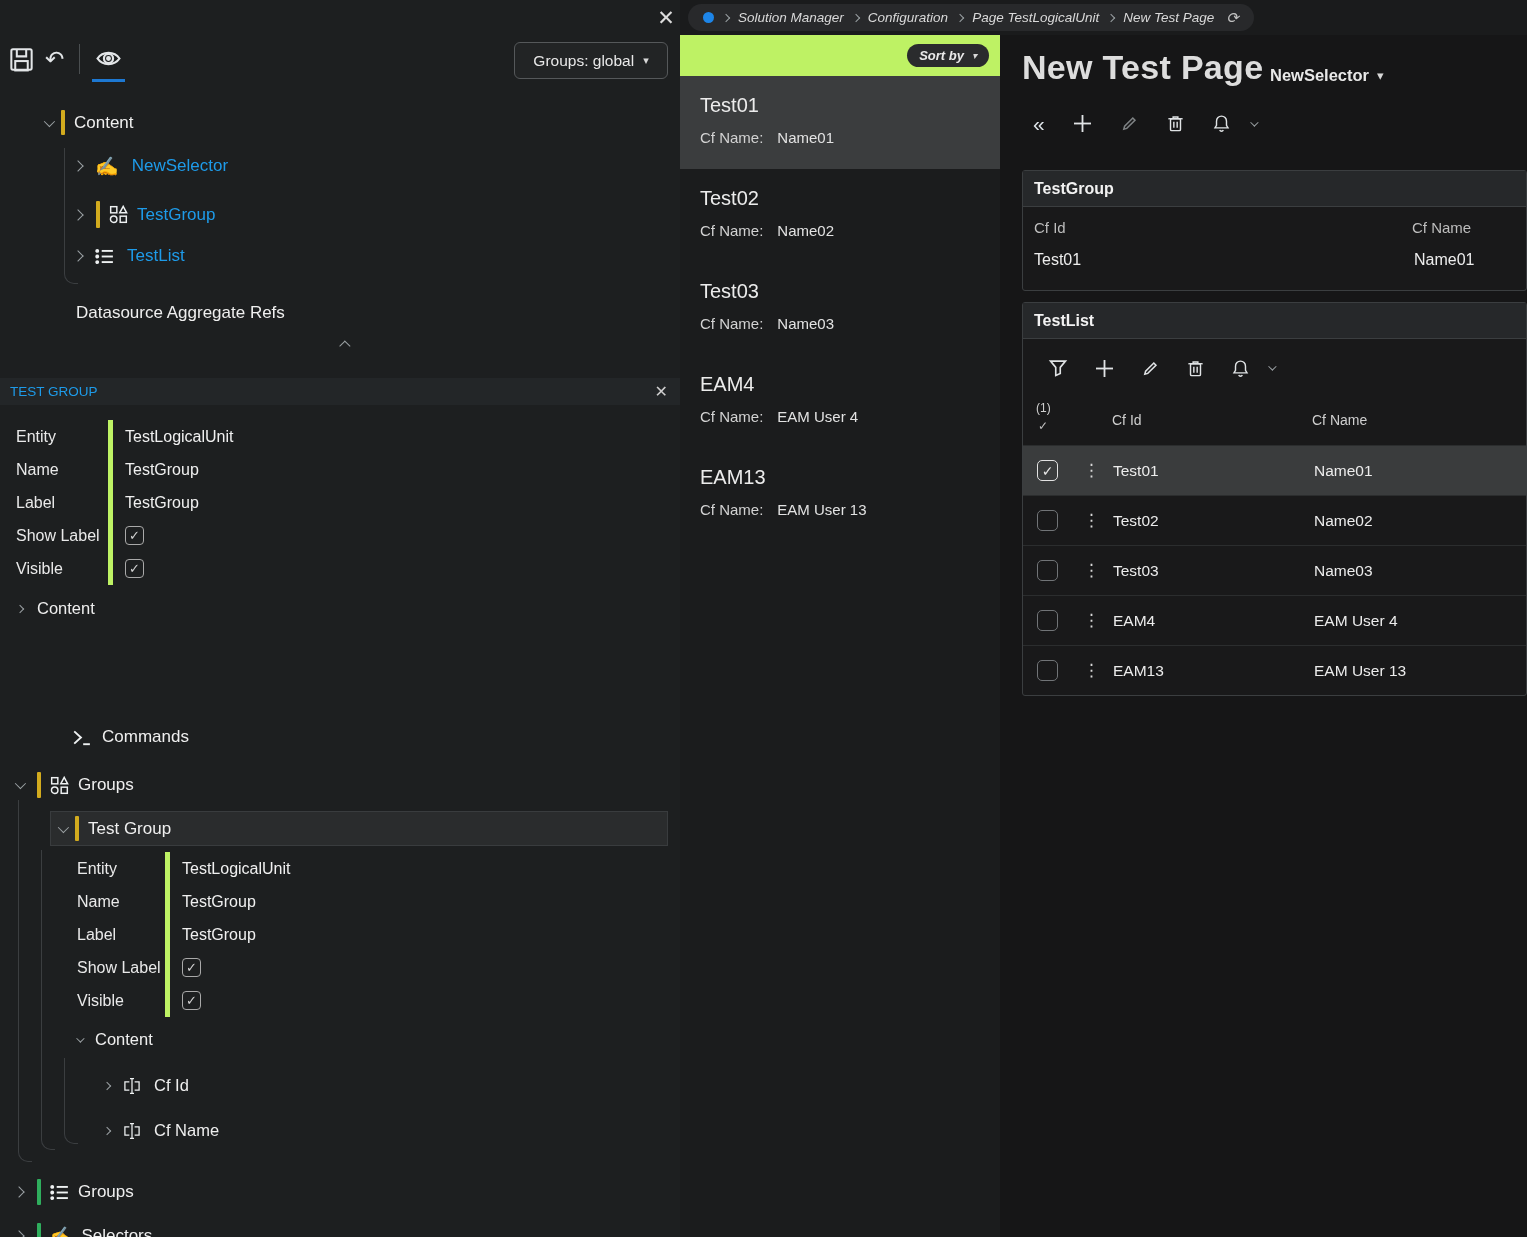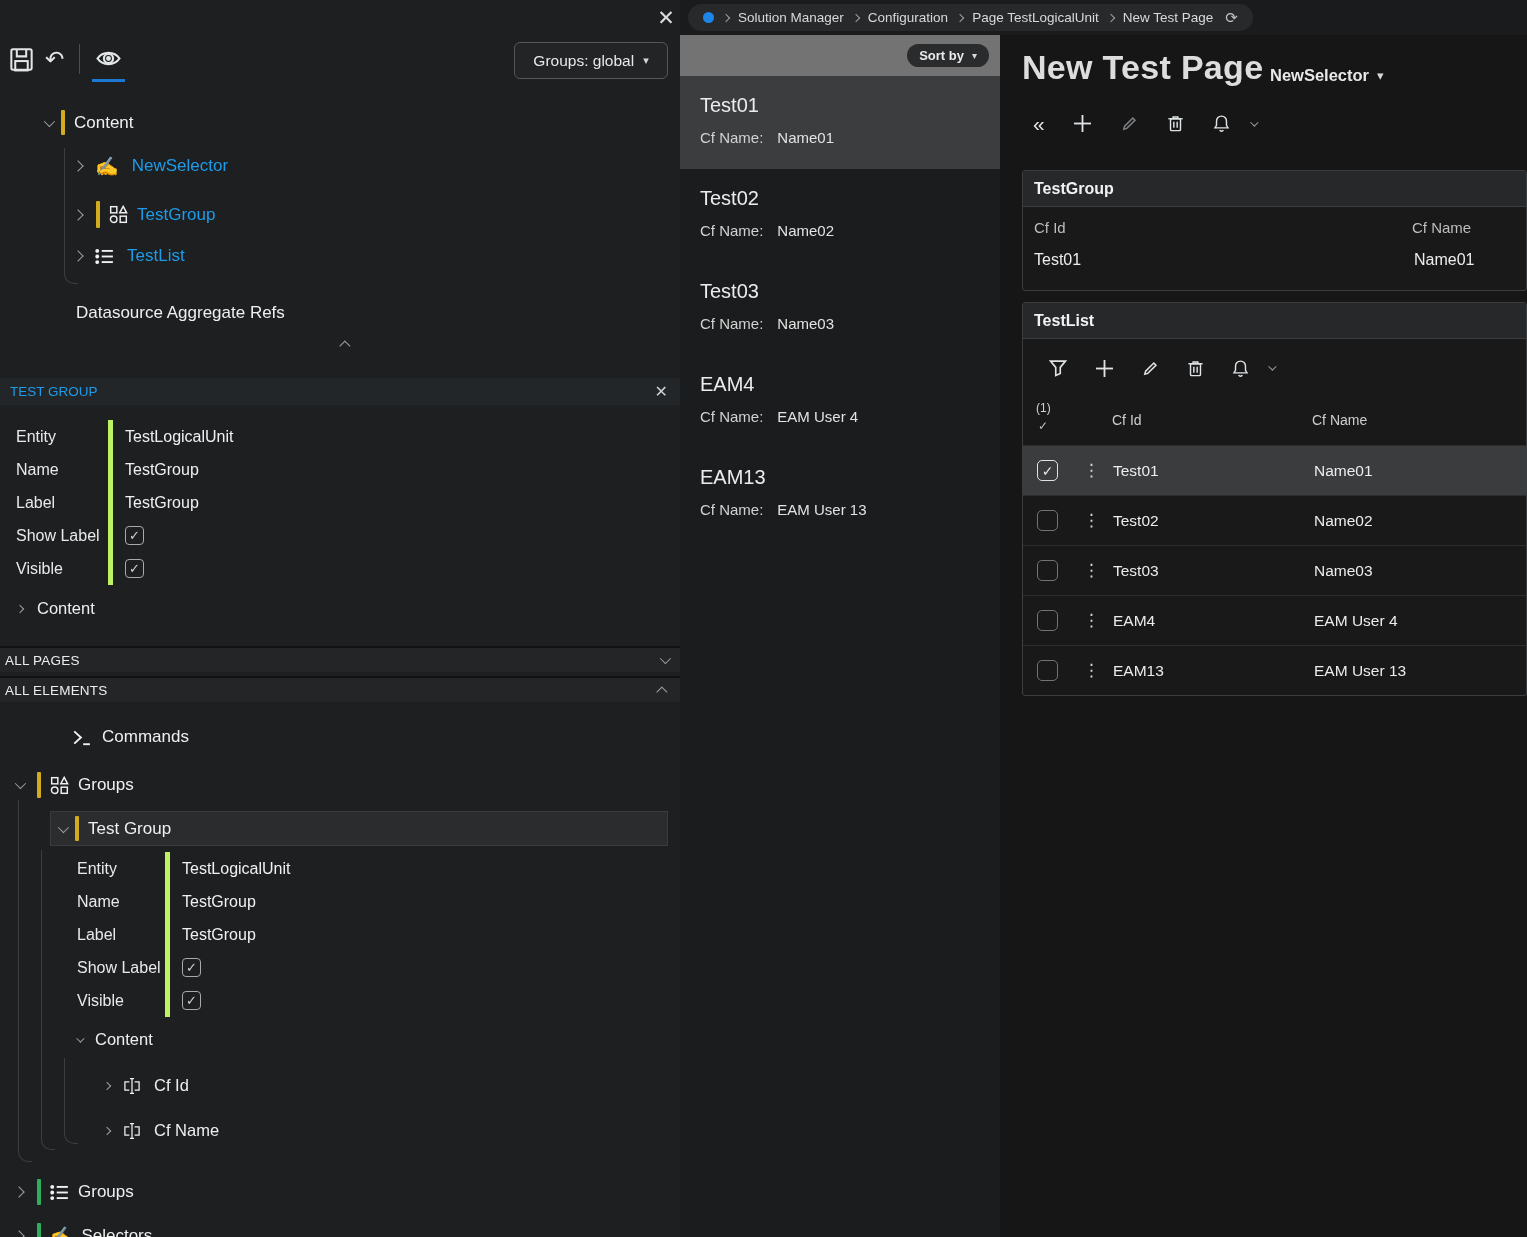--- a/index.html
+++ b/index.html
@@ -45,28 +45,28 @@
   .props .pl { height:33px; display:flex; align-items:center; padding-left:var(--lp); font-size:16px; color:#e9e9e9; border-right:5px solid #bef264; }
   .props .pv { height:33px; display:flex; align-items:center; padding-left:12px; font-size:16px; color:#f0f0f0; }
   .cb { width:19px; height:19px; border:1.5px solid #a9a9a9; border-radius:4px; display:flex; align-items:center; justify-content:center; cursor:pointer; }
   .cb span { font-size:13px; color:#d2d2d2; line-height:1; }
 
   .tg2-row { position:absolute; left:50px; top:811px; width:618px; height:35px; background:#2a2c2d; border:1px solid #393c3e; display:flex; align-items:center; gap:9px; padding-left:7px; }
   .tg2-row .tree-label { font-size:17px; }
 
   
   .topbar { position:absolute; left:680px; top:0; width:847px; height:35px; background:#1a1b1c; }
-  .crumbbar { position:absolute; left:8px; top:4px; height:27px; border-radius:14px; background:#28292b; display:flex; align-items:center; gap:9px; padding:0 15px; }
+  .crumbbar { position:absolute; left:8px; top:4px; height:27px; border-radius:14px; background:#28292b; display:flex; align-items:center; gap:9px; padding:0 15px;font-style:italic; }
   .crumb { font-size:13.5px; color:#d9d9d9; white-space:nowrap; cursor:pointer; }
   .dot { width:11px; height:11px; border-radius:50%; background:#1d85e8; }
   .refresh { font-size:15px; color:#c2c2c2; margin-left:3px; cursor:pointer; }
 
   
   .mid-panel { position:absolute; left:680px; top:35px; width:320px; height:1202px; background:#1b1c1d; }
-  .sortstrip { position:absolute; left:0; top:0; width:320px; height:41px; background:#737373; }
+  .sortstrip { position:absolute; left:0; top:0; width:320px; height:41px; background:#bef264;font-style:italic; }
   .sort-btn { position:absolute; right:11px; top:9px; height:23px; border-radius:12px; background:#2a2b2d; display:flex; align-items:center; gap:8px; padding:0 12px; cursor:pointer; }
   .sort-btn .t { font-size:13px; font-weight:700; color:#eaeaea; }
   .mitem { position:absolute; left:0; width:320px; height:93px; cursor:pointer; }
   .mitem[data-selected="true"] { background:#3b3d3e; }
   .mitem .title { position:absolute; left:20px; top:18px; font-size:20px; color:#ececec; }
   .mitem .sub { position:absolute; left:20px; top:53px; font-size:15px; color:#d2d2d2; }
   .mitem .sub b { font-weight:400; color:#e2e2e2; margin-left:14px; }
 
   
   .right-panel { position:absolute; left:1000px; top:35px; width:527px; height:1202px; background:#161617; }
@@ -196,28 +196,20 @@
           <span class="cb" data-checked="true">
             <span>✓</span>
           </span>
         </div>
     </div>
     <div class="abs rowflex" style="left:17px;top:599px;gap:14px">
       <span class="cv right sm"></span>
       <span style="font-size:16.5px;color:#eeeeee">Content</span>
     </div>
 
-    <div class="lp-sec-header" style="top:646px">
-      <span class="t">ALL PAGES</span>
-      <span class="cv down"></span>
-    </div>
-    <div class="lp-sec-header" style="top:676px">
-      <span class="t">ALL ELEMENTS</span>
-      <span class="cv up"></span>
-    </div>
 
     <div class="abs rowflex" style="left:72px;top:727px;gap:11px">
       <span>
         <svg width="19" height="19" viewBox="0 0 17 17" fill="none" stroke="#eef1f2" stroke-width="1.7">
           <polyline points="2,3 8,8.5 2,14"></polyline>
             <line x1="10" y1="14.5" x2="16" y2="14.5"></line>
         </svg>
       </span>
       <span class="tree-label">Commands</span>
     </div>

